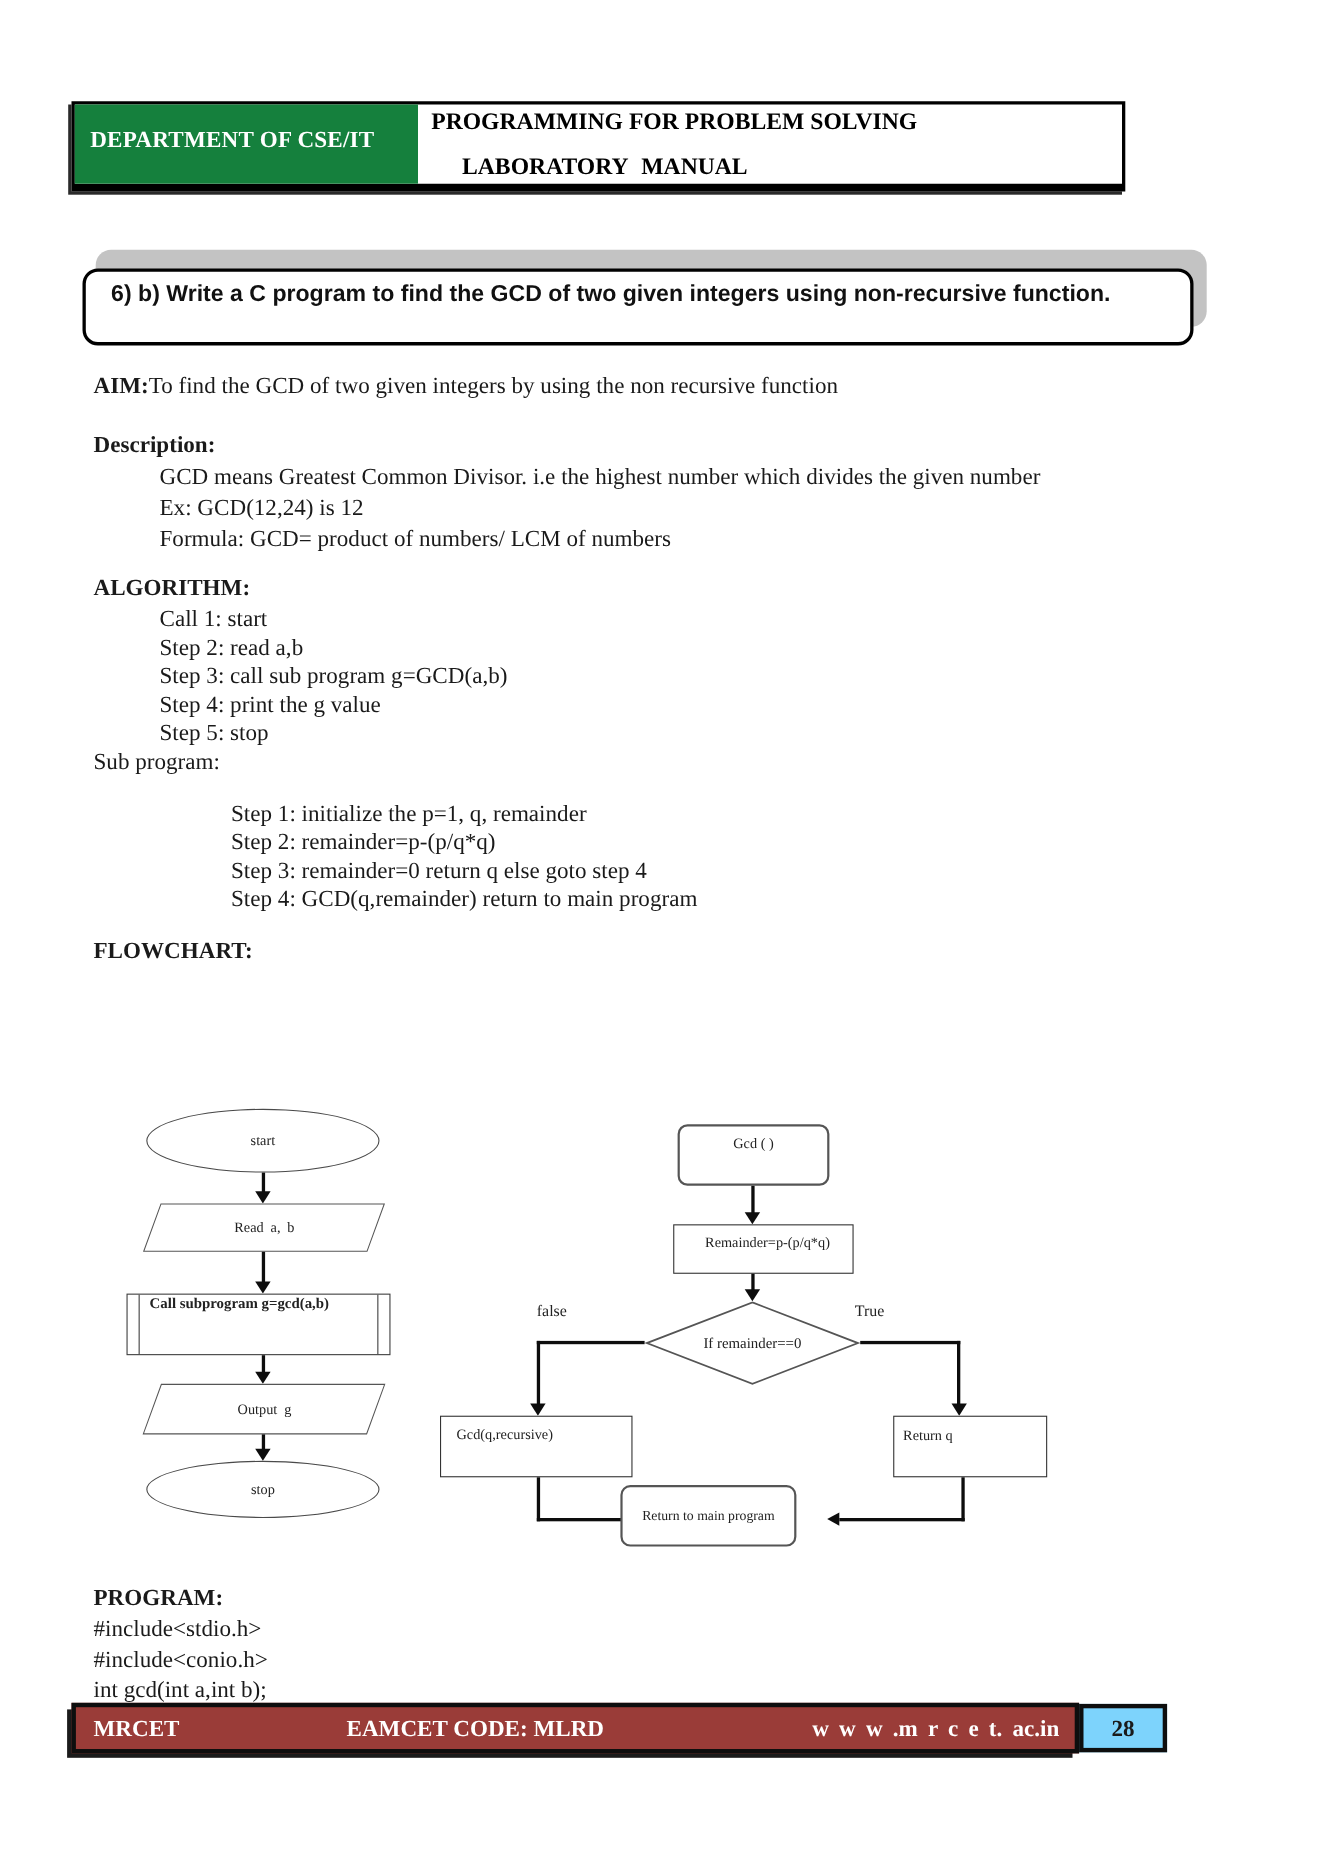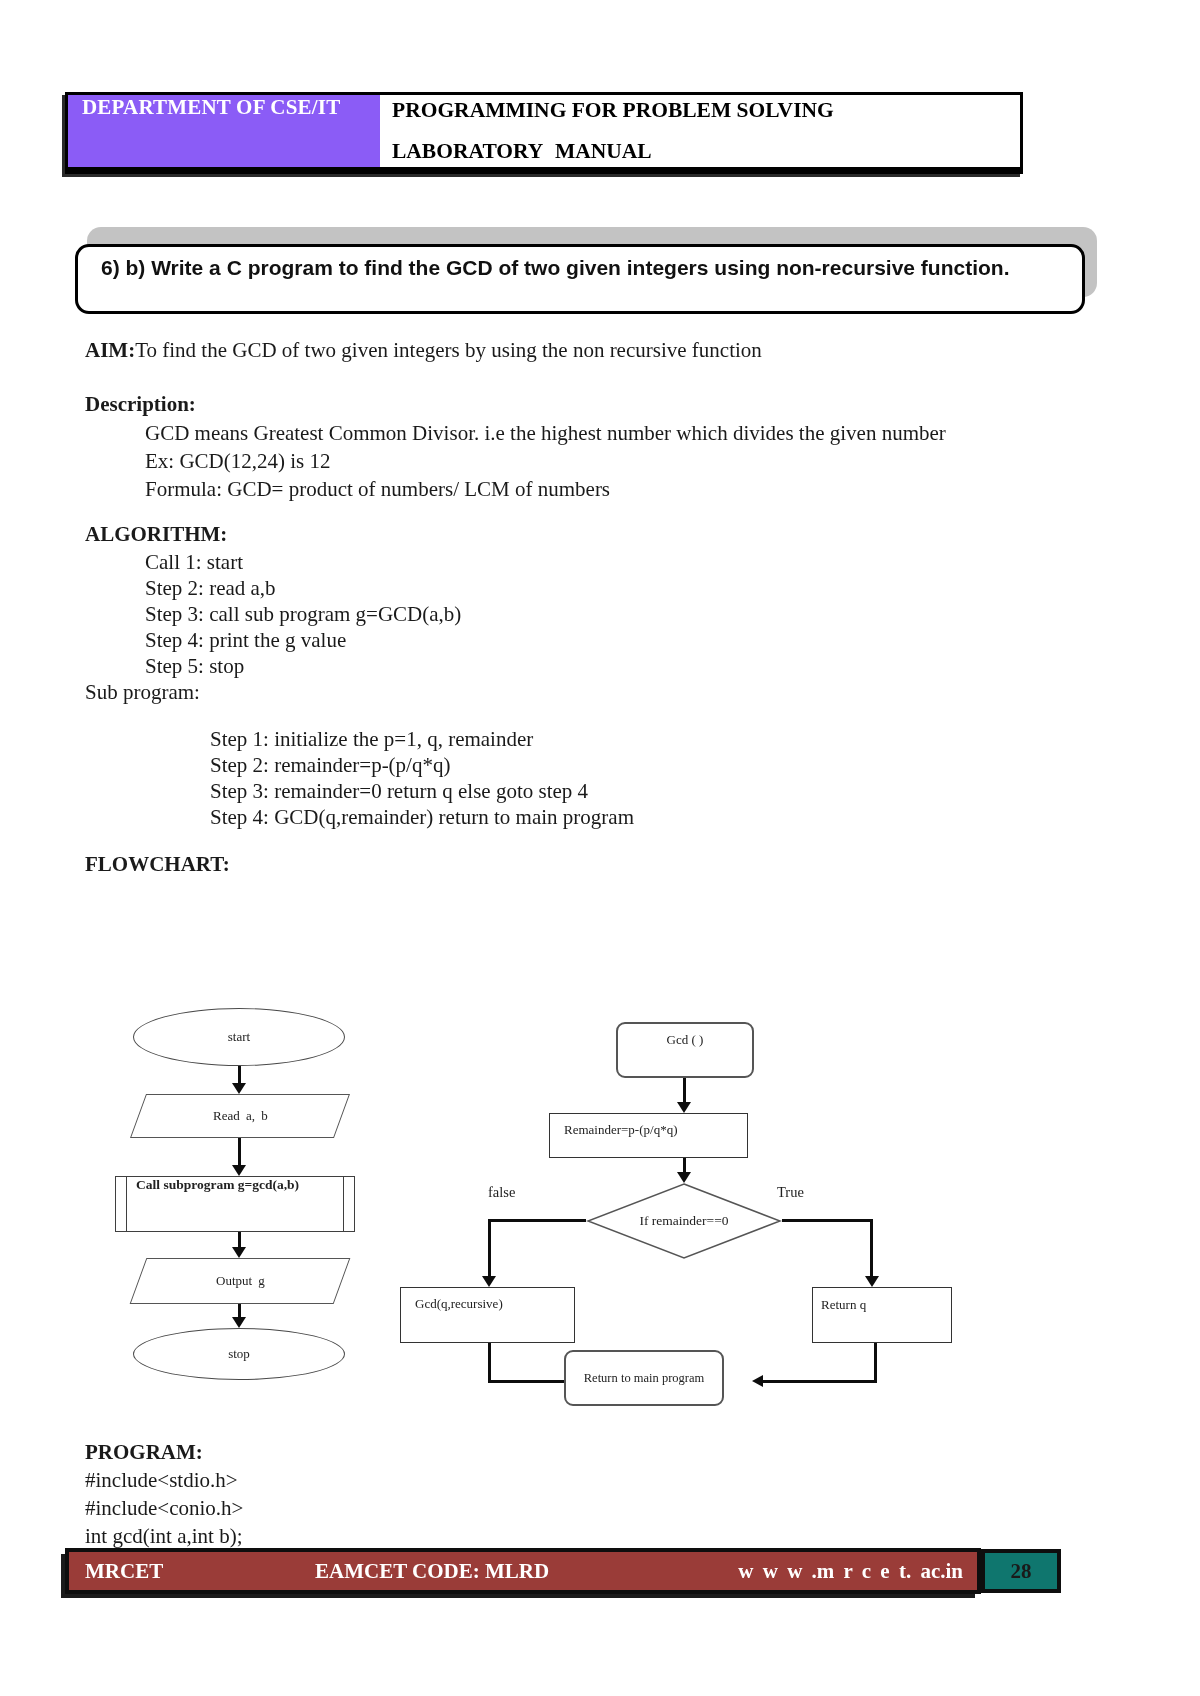--- a/index.html
+++ b/index.html
@@ -7,29 +7,29 @@
     position:relative;width:1200px;height:1696px;background:#fff;
     font-family:"Liberation Serif", serif;color:#1a1a1a;overflow:hidden;
   }
   
   .hdr{
     position:absolute;left:65px;top:92px;width:952px;height:72px;
     border:3px solid #000;border-bottom:7px solid #000;display:flex;background:#fff;
     box-shadow:-3px 3px 0 #2a2a2a;
   }
   .hdr-left{
-    width:312px;background:#8b5cf6;color:#fff;display:flex;align-items:flex-start;
+    width:312px;background:#15803d;color:#fff;display:flex;align-items:center;
     padding:0 0 7px 14px;box-sizing:border-box;font-weight:bold;font-size:21px;
     letter-spacing:.2px;
   }
   .hdr-right{
     flex:1;display:flex;flex-direction:column;justify-content:space-between;
     padding-left:12px;font-weight:bold;font-size:21.5px;line-height:1.45;color:#000;
   }
-  .hdr-right .l2{word-spacing:7px;}
+  .hdr-right .l2{word-spacing:7px;margin-left:28px;}
   
   .qwrap{position:absolute;left:75px;top:244px;width:1010px;height:70px;}
   .qshadow{
     position:absolute;left:12px;top:-17px;width:100%;height:100%;
     background:#c3c3c3;border-radius:14px;
   }
   .qbox{
     position:absolute;left:0;top:0;width:100%;height:100%;background:#fff;
     border:3px solid #000;border-radius:14px;box-sizing:border-box;
     font-family:"Liberation Sans", sans-serif;font-weight:bold;font-size:21px;
@@ -64,21 +64,21 @@
   .ftr{
     position:absolute;left:65px;top:1548px;width:916px;height:46px;
     background:#9a3c38;border:4px solid #0e0e0e;box-sizing:border-box;
     display:flex;align-items:center;color:#fff;font-weight:bold;font-size:21px;
     box-shadow:-5px 5px 0 -1px #1b1b1b;
   }
   .ftr .f-left{padding-left:16px;width:230px;}
   .ftr .f-center{flex:1;text-align:left;}
   .ftr .f-right{padding-right:14px;word-spacing:4px;}
   .pageno{
-    position:absolute;left:981px;top:1549px;width:80px;height:44px;background:#0f766e;
+    position:absolute;left:981px;top:1549px;width:80px;height:44px;background:#7dd3fc;
     border:4px solid #0e0e0e;box-sizing:border-box;display:flex;align-items:center;
     justify-content:center;font-weight:bold;font-size:21px;color:#1a1a1a;
   }
 </style>
 </head>
 <body>
 
 <div class="page">
 
   <div class="hdr">
@@ -150,21 +150,21 @@
     <div class="shape ellipse" style="left:133px;top:1328px;width:212px;height:52px;">
       <span>stop</span>
     </div>
 
     <div class="shape rrect" style="left:616px;top:1022px;width:138px;height:56px;text-align:center;padding-top:8px;">
       <span>Gcd ( )</span>
     </div>
     <div class="vline" style="left:683px;top:1078px;height:25px;"></div>
     <div class="ah-down" style="left:677px;top:1102px;"></div>
 
-    <div class="shape rect" style="left:549px;top:1113px;width:199px;height:45px;padding:8px 0 0 14px;">
+    <div class="shape rect" style="left:612px;top:1113px;width:164px;height:45px;padding:8px 0 0 28px;">
       <span>Remainder=p-(p/q*q)</span>
     </div>
     <div class="vline" style="left:683px;top:1158px;height:15px;"></div>
     <div class="ah-down" style="left:677px;top:1172px;"></div>
 
     <div class="branch-lbl" style="left:488px;top:1184px;">false</div>
     <div class="branch-lbl" style="left:777px;top:1184px;">True</div>
 
     <div class="dwrap" style="left:586px;top:1183px;width:196px;height:76px;">
       <svg width="196" height="76" viewBox="0 0 196 76">

